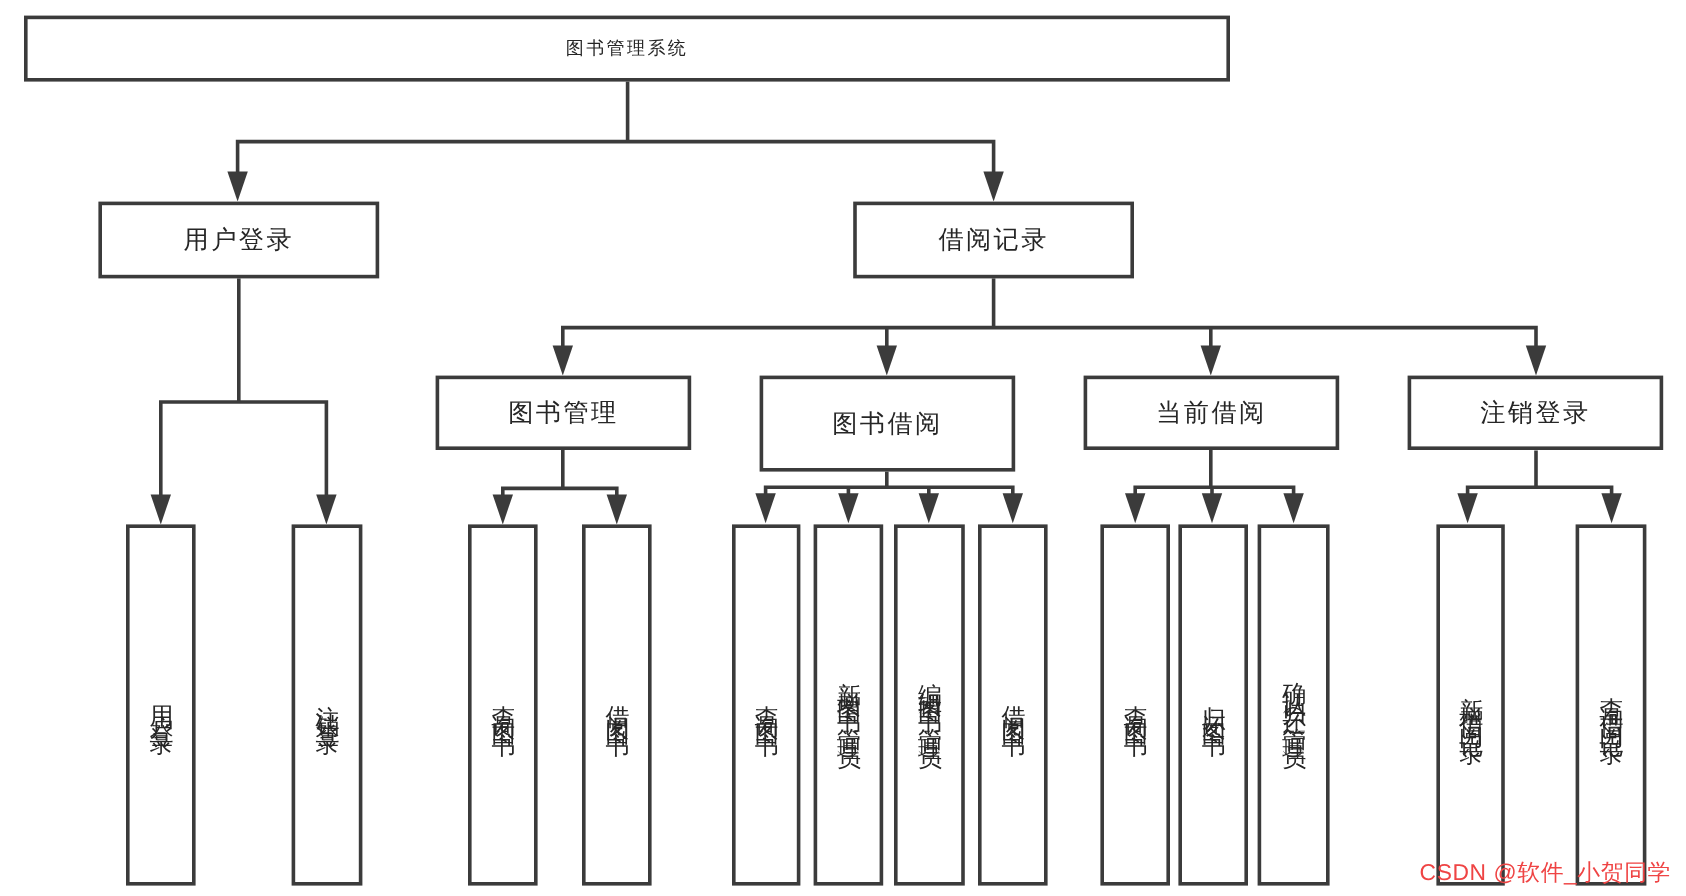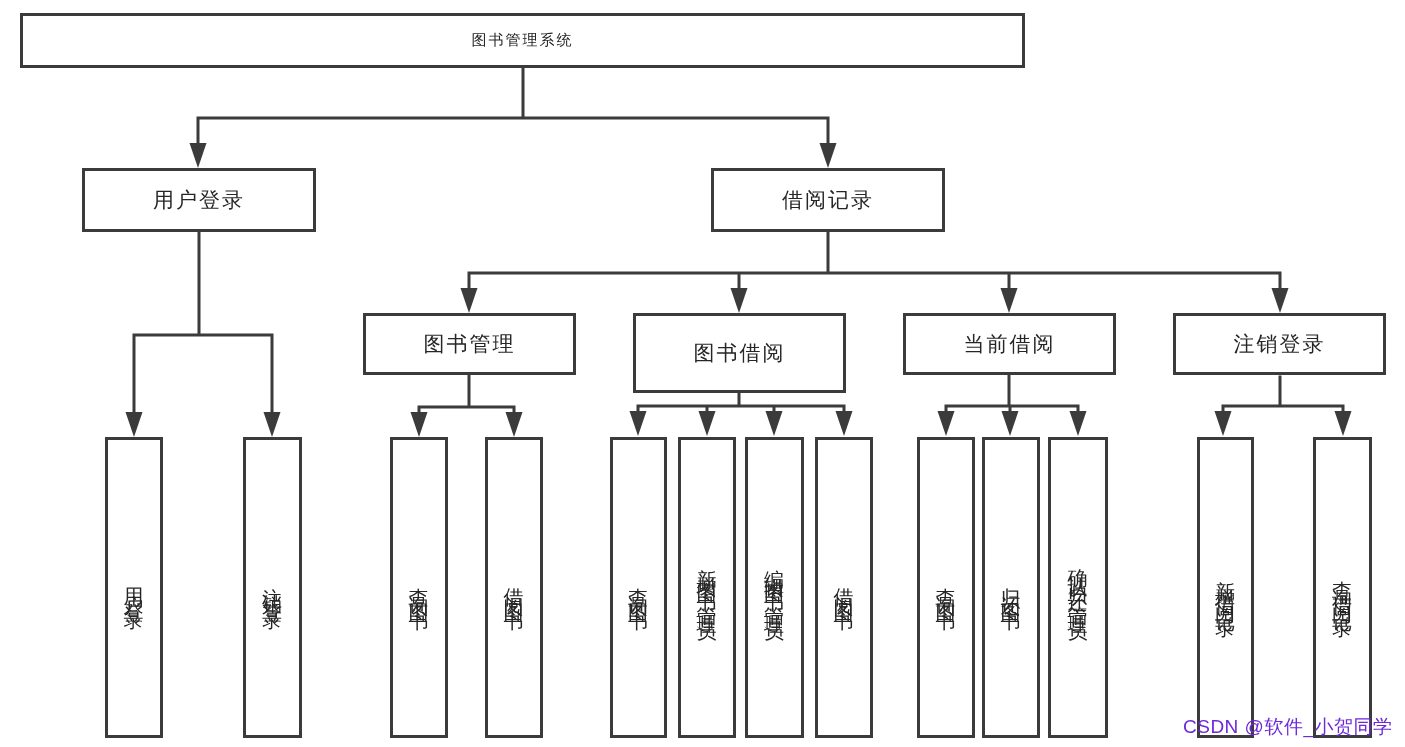--- a/index.html
+++ b/index.html
@@ -32,21 +32,21 @@
     font-size:20px;
     writing-mode:vertical-rl;
     text-orientation:mixed;
     letter-spacing:0.38em;
     line-height:1;
   }
   #watermark{
     position:absolute;
     left:1183px;top:714px;
     font-size:19px;
-    color:#6d28d9;
+    color:#ef4444;
     letter-spacing:0.5px;
     white-space:nowrap;
   }
 </style>
 </head>
 <body>
 
 <div id="canvas">
 
   <svg id="connectors" viewBox="0 0 1405 747" fill="none" stroke="#3b3b3b" stroke-width="3" stroke-linecap="square">

